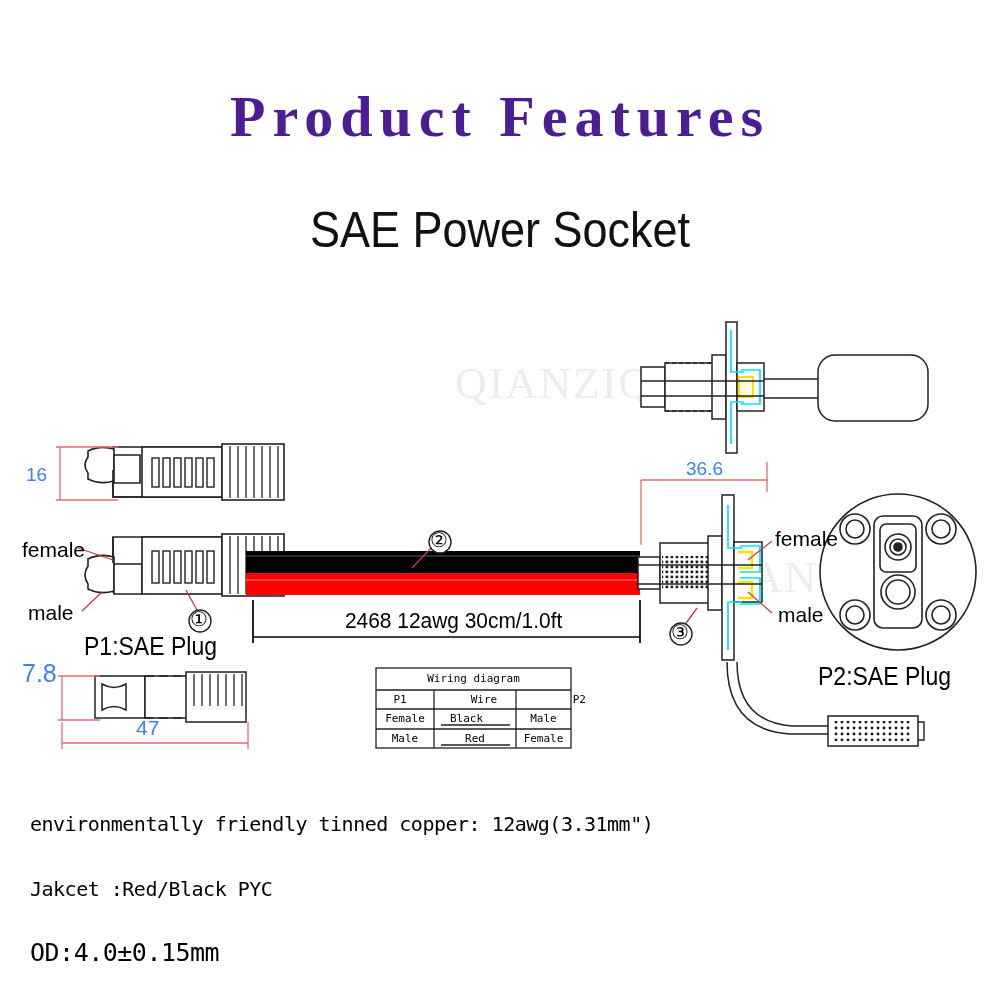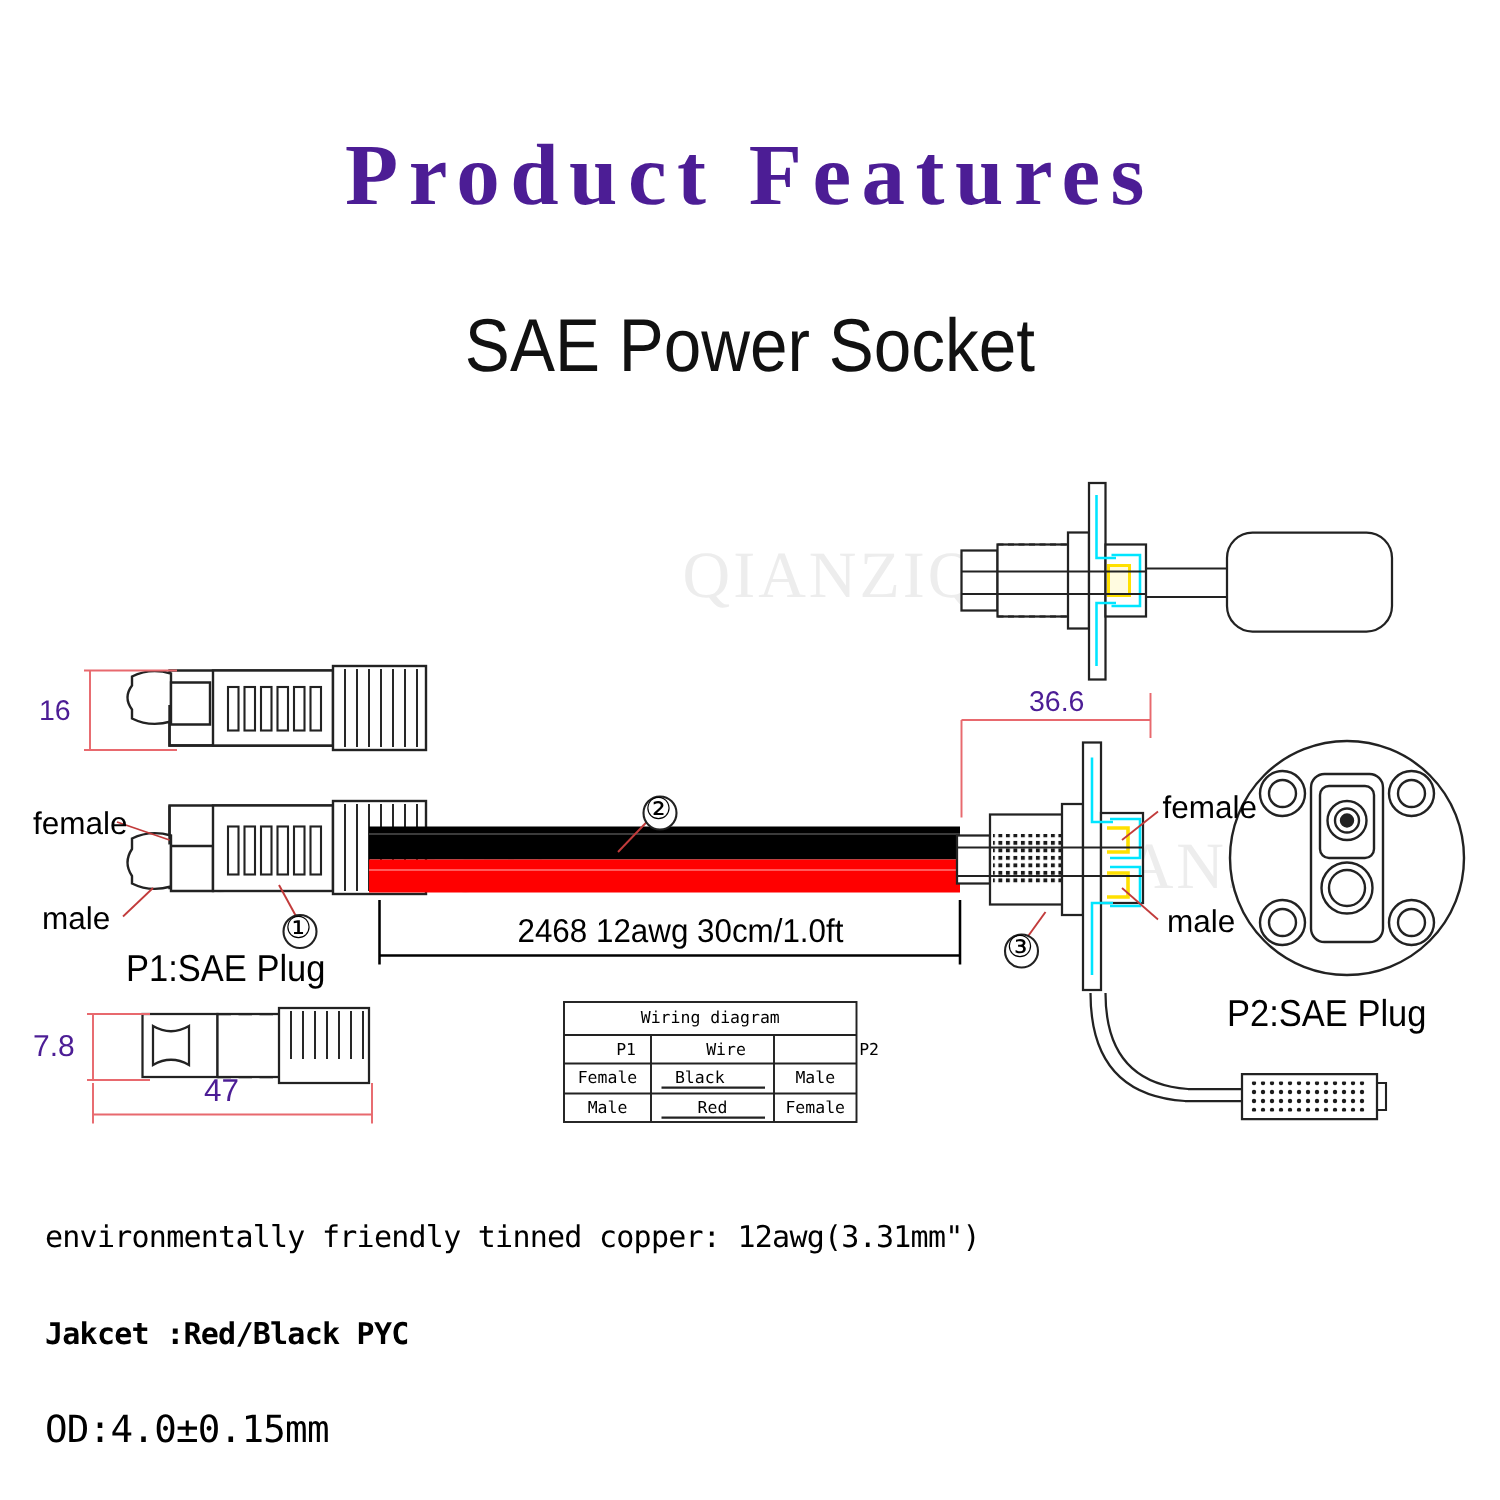--- a/index.html
+++ b/index.html
@@ -9,25 +9,25 @@
   #title{left:0;top:88px;width:1000px;text-align:center;color:#4c1d95;
          font-family:"Liberation Serif",serif;font-size:58px;font-weight:700;
          letter-spacing:7px;line-height:1;}
   #subtitle{left:0;top:205px;width:1000px;text-align:center;color:#111;
             font-family:"Liberation Sans",sans-serif;font-size:50px;
             letter-spacing:0px;line-height:1;transform:scaleX(.90);}
   #svg-stage{left:0;top:0;width:1000px;height:1000px;}
   .specline{font-family:"DejaVu Sans Mono","Liberation Mono",monospace;
             font-size:20px;color:#000;letter-spacing:-.5px;white-space:nowrap;}
   #spec1{left:30px;top:812px;}
-  #spec2{left:30px;top:877px;font-weight:bold;}
+  #spec2{left:30px;top:877px;}
   #spec3{left:30px;top:938px;font-size:25px;text-align:center;}
   .lbl{position:absolute;font-family:"Liberation Sans",sans-serif;color:#000;
        white-space:nowrap;transform-origin:left center;}
-  .dim{position:absolute;font-family:"Liberation Sans",sans-serif;color:#4c1d95;
+  .dim{position:absolute;font-family:"Liberation Sans",sans-serif;color:#3b82f6;
        font-size:17px;white-space:nowrap;}
   .tbl-txt{font-family:"DejaVu Sans Mono","Liberation Mono",monospace;font-size:11px;}
 </style>
 </head>
 <body>
 
 <div class="abs" id="title">Product  Features</div>
 <div class="abs" id="subtitle">SAE Power Socket</div>
 
 <svg class="abs" id="svg-stage" viewBox="0 0 1000 1000">
@@ -309,33 +309,33 @@
 
 <div class="lbl" style="left:22px;top:538px;font-size:21px;">female</div>
 <div class="lbl" style="left:28px;top:601px;font-size:21px;">male</div>
 <div class="lbl" style="left:84px;top:632px;font-size:25px;transform:scaleX(.92);">P1:SAE  Plug</div>
 
 <div class="lbl" style="left:190px;top:609px;font-size:20px;line-height:1;">①</div>
 <div class="lbl" style="left:430px;top:530px;font-size:20px;line-height:1;">②</div>
 <div class="lbl" style="left:671px;top:622px;font-size:20px;line-height:1;">③</div>
 
 <div class="dim" style="left:26px;top:464px;font-size:19px;">16</div>
-<div class="dim" style="left:22px;top:687px;font-size:20px;text-align:center;">7.8</div>
+<div class="dim" style="left:22px;top:659px;font-size:25px;text-align:center;">7.8</div>
 <div class="dim" style="left:136px;top:716px;font-size:21px;">47</div>
 <div class="dim" style="left:686px;top:458px;font-size:19px;">36.6</div>
 
 <div class="lbl" style="left:345px;top:608px;font-size:22px;transform:scaleX(.95);">2468 12awg 30cm/1.0ft</div>
 
 <div class="lbl" style="left:775px;top:527px;font-size:21px;">female</div>
 <div class="lbl" style="left:778px;top:603px;font-size:21px;">male</div>
 <div class="lbl" style="left:818px;top:662px;font-size:25px;transform:scaleX(.92);">P2:SAE  Plug</div>
 
 <div class="lbl tbl-txt" style="left:376px;top:672px;width:195px;text-align:center;">Wiring diagram</div>
 
-<div class="lbl tbl-txt" style="left:376px;top:693px;width:48px;text-align:right;">P1</div>
+<div class="lbl tbl-txt" style="left:376px;top:693px;width:48px;text-align:center;">P1</div>
 <div class="lbl tbl-txt" style="left:434px;top:693px;width:100px;text-align:center;">Wire</div>
 <div class="lbl tbl-txt" style="left:516px;top:693px;width:70px;text-align:right;">P2</div>
 
 <div class="lbl tbl-txt" style="left:376px;top:712px;width:58px;text-align:center;">Female</div>
 <div class="lbl tbl-txt" style="left:434px;top:712px;width:65px;text-align:center;">Black</div>
 <div class="lbl tbl-txt" style="left:516px;top:712px;width:55px;text-align:center;">Male</div>
 
 <div class="lbl tbl-txt" style="left:376px;top:732px;width:58px;text-align:center;">Male</div>
 <div class="lbl tbl-txt" style="left:434px;top:732px;width:82px;text-align:center;">Red</div>
 <div class="lbl tbl-txt" style="left:516px;top:732px;width:55px;text-align:center;">Female</div>

